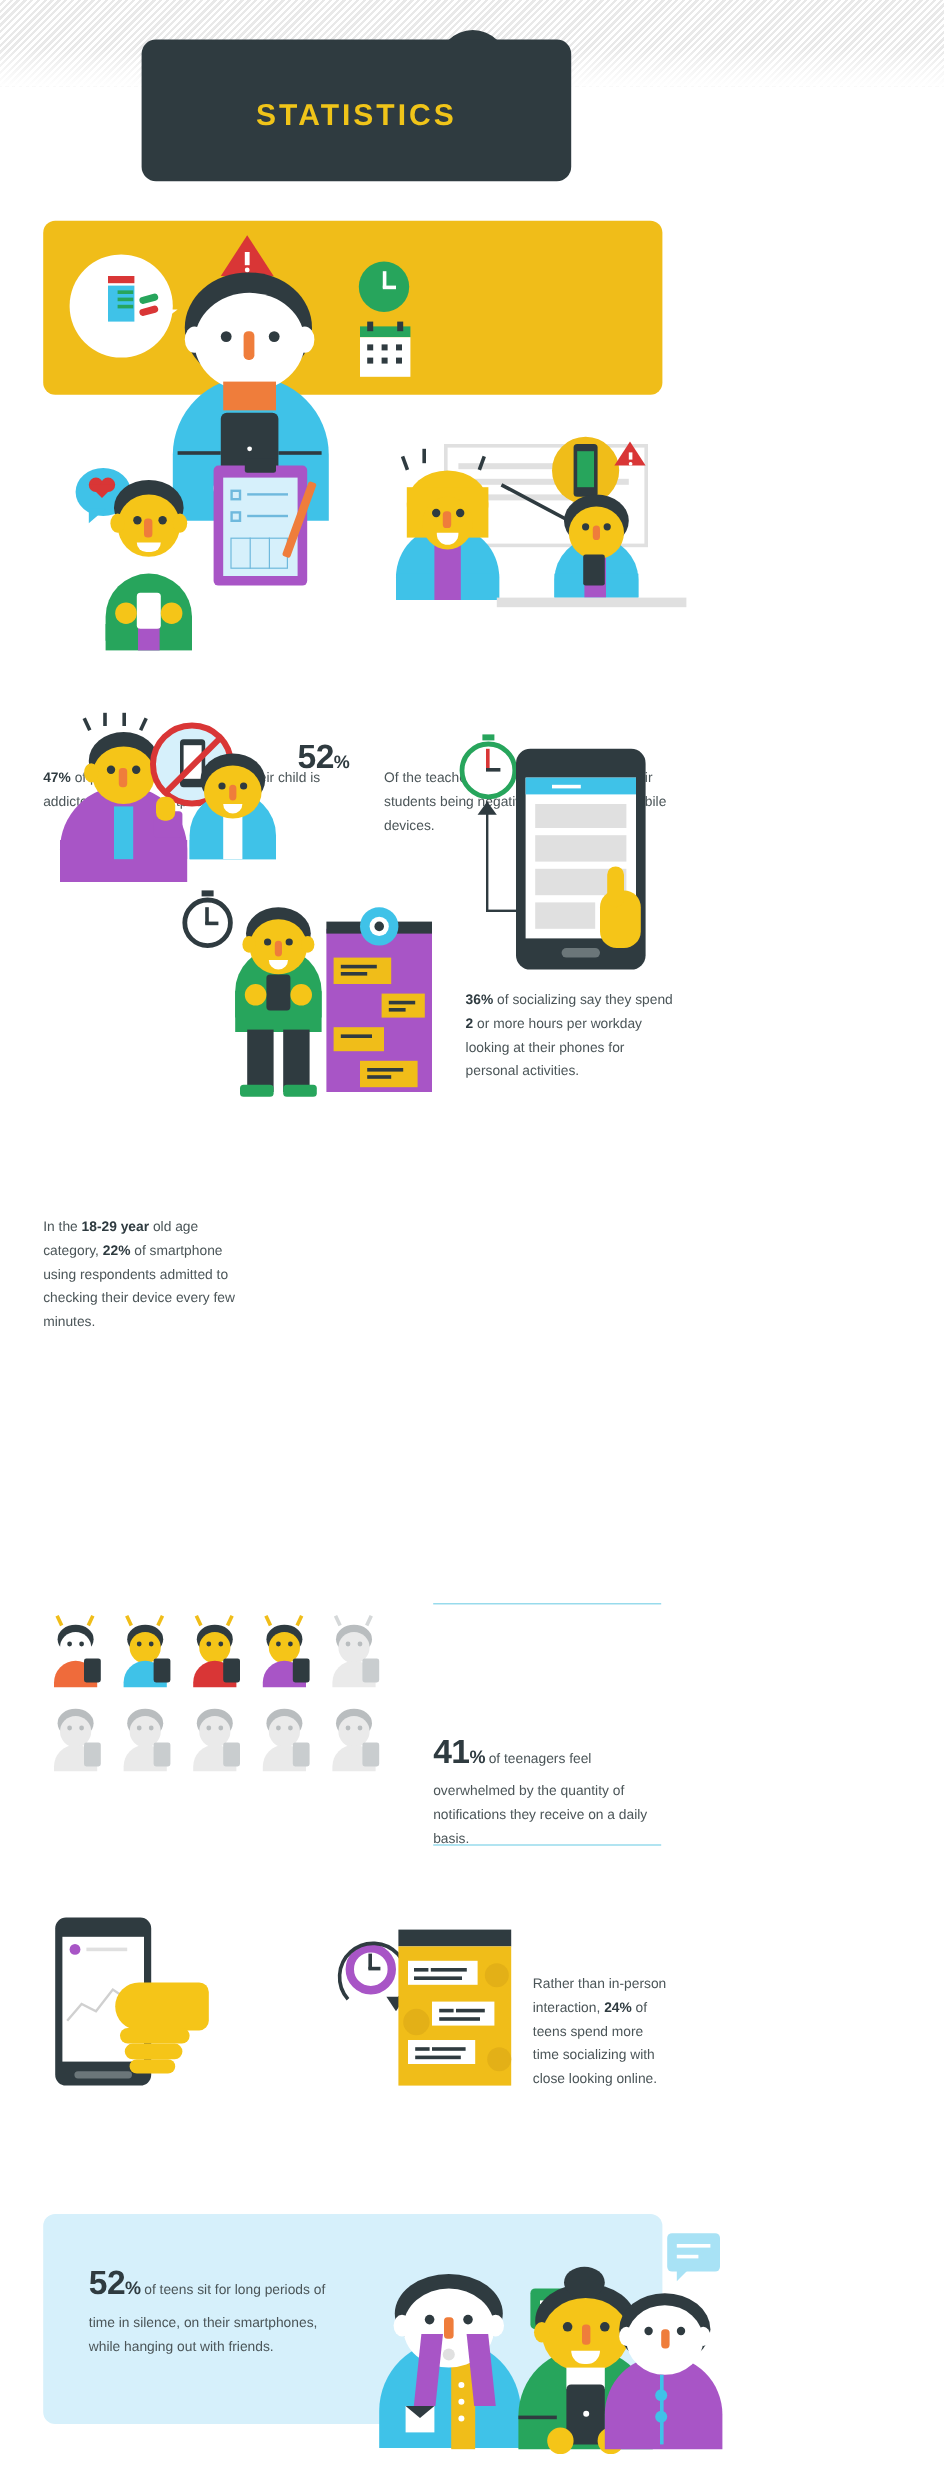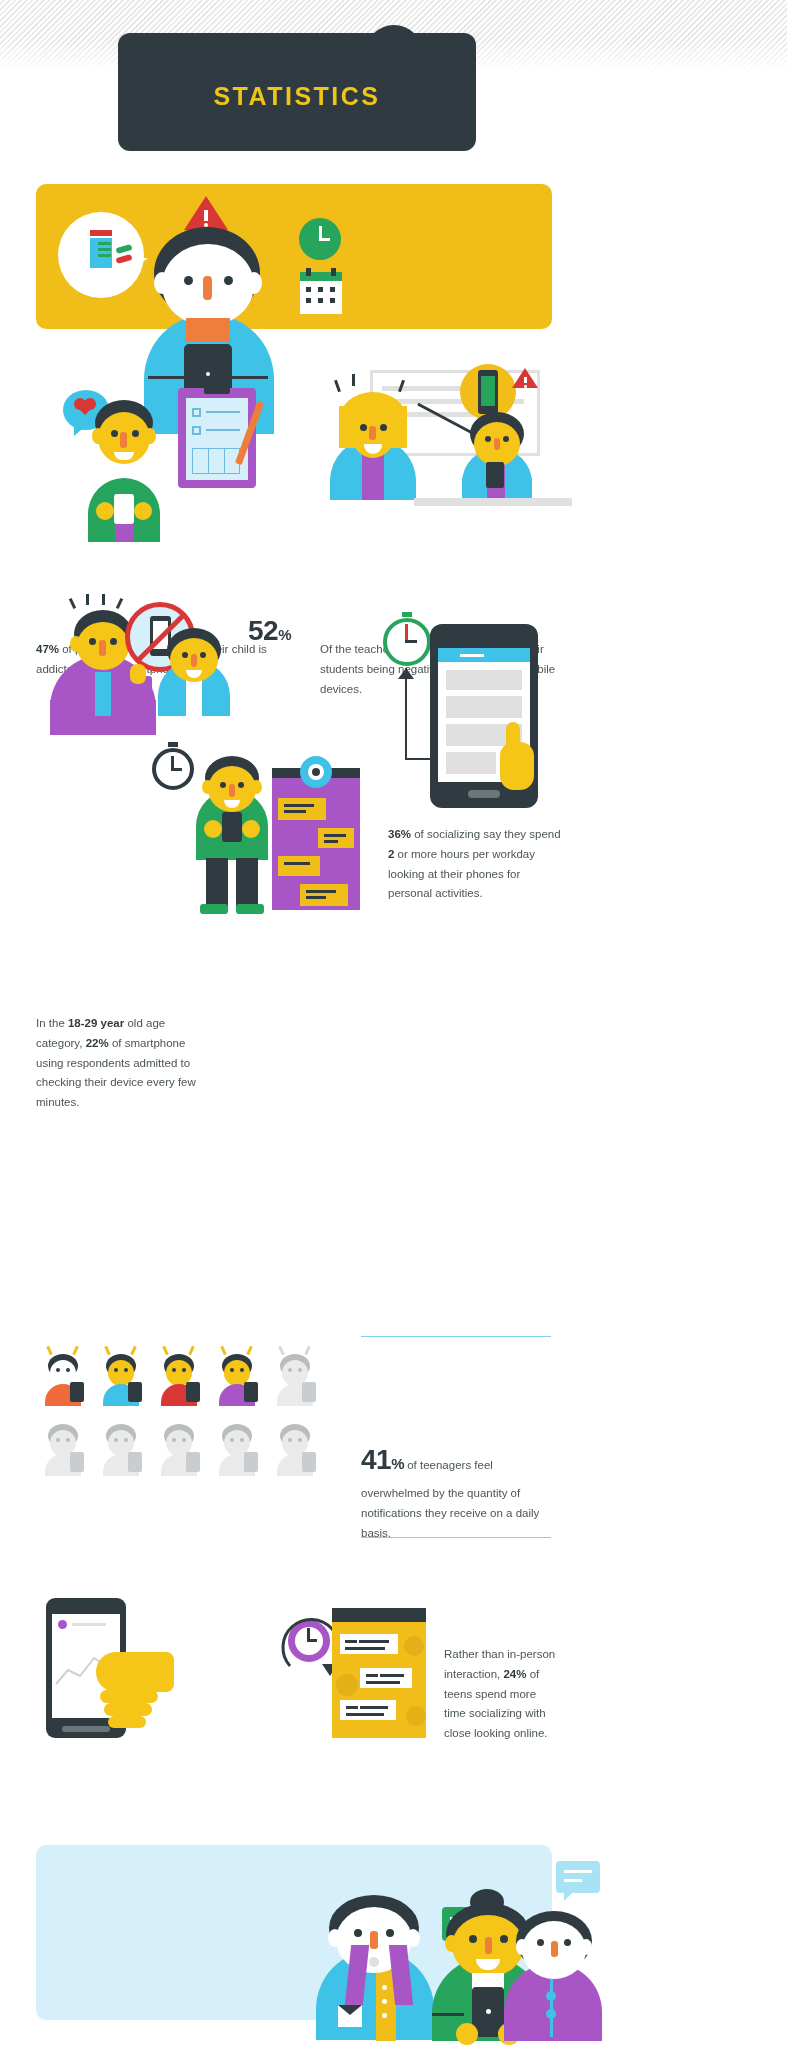--- a/index.html
+++ b/index.html
@@ -600,20 +600,23 @@
     <div class="r" style="left:346px; top:1706px; width:12px; height:2.5px; background:#2f3b40;"></div>
     <div class="r" style="left:360px; top:1706px; width:28px; height:2.5px; background:#2f3b40;"></div>
     <div class="r" style="left:346px; top:1713px; width:38px; height:2.5px; background:#2f3b40;"></div>
   </div>
 
   <div class="cap" style="left:444px; top:1645px; width:112px;">
     <span>Rather than in-person interaction, </span><b>24%</b><span> of teens spend more time socializing with close looking online.</span>
   </div>
 
   <div class="bluecard">
+    <div class="cap" style="left:38px; top:34px; width:215px;">
+      <span class="big-num"><span>52</span><span class="pct">%</span></span><span> of teens sit for long periods of time in silence, on their smartphones, while hanging out with friends.</span>
+    </div>
 
     <div class="c" style="left:280px; top:105px; width:118px; height:90px; background:#3fc2e8; border-radius:59px 59px 0 0;"></div>
     <div class="r" style="left:340px; top:122px; width:20px; height:74px; background:#f0bd19;"></div>
     <div class="c" style="left:293px; top:50px; width:90px; height:66px; background:#2f3b40;"></div>
     <div class="c" style="left:300px; top:62px; width:76px; height:66px; background:#fff;"></div>
     <div class="c" style="left:292px; top:84px; width:14px; height:18px; background:#fff;"></div>
     <div class="c" style="left:370px; top:84px; width:14px; height:18px; background:#fff;"></div>
     <div class="c" style="left:318px; top:84px; width:8px; height:8px; background:#2f3b40;"></div>
     <div class="c" style="left:350px; top:84px; width:8px; height:8px; background:#2f3b40;"></div>
     <div class="rr" style="left:334px; top:86px; width:8px; height:18px; background:#ef7d3b; border-radius:3px;"></div>

